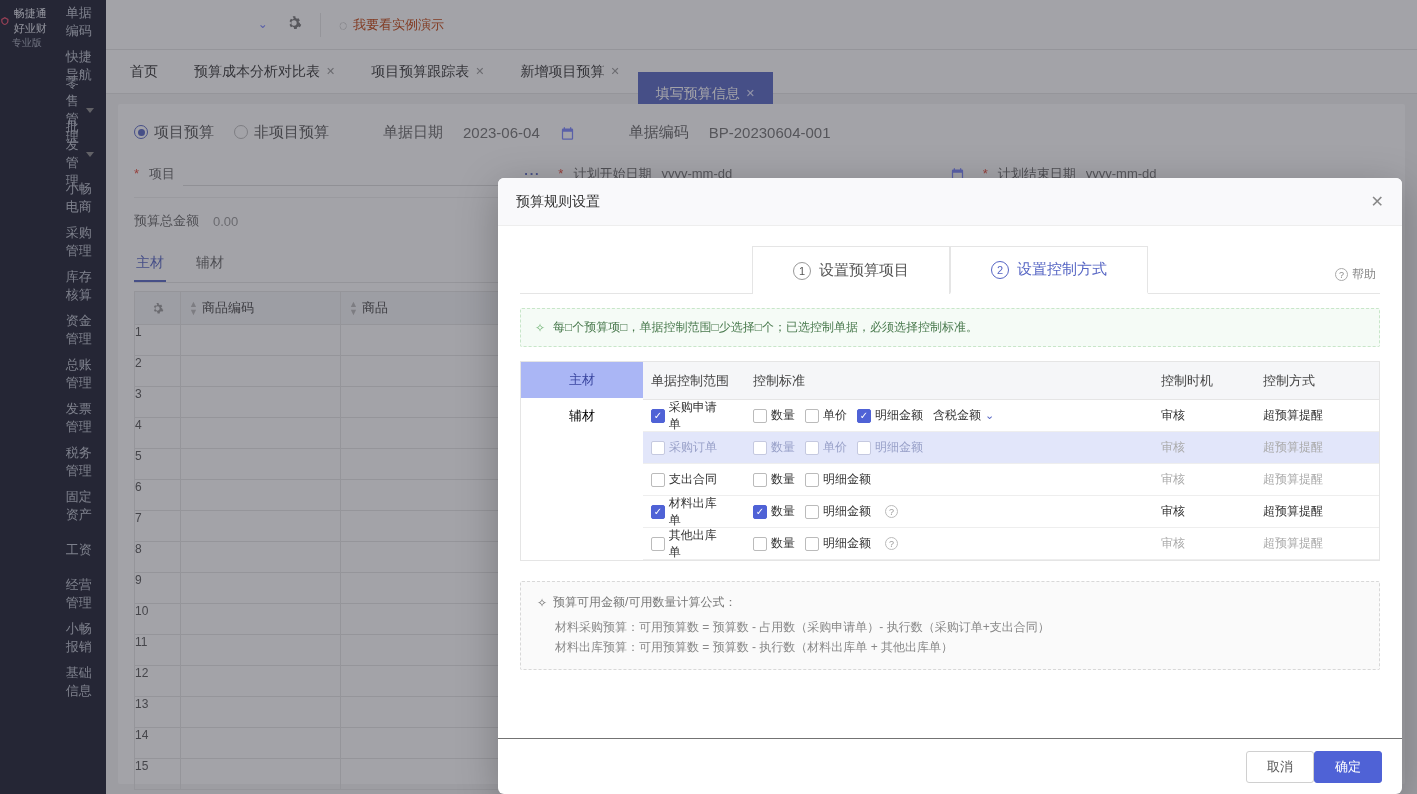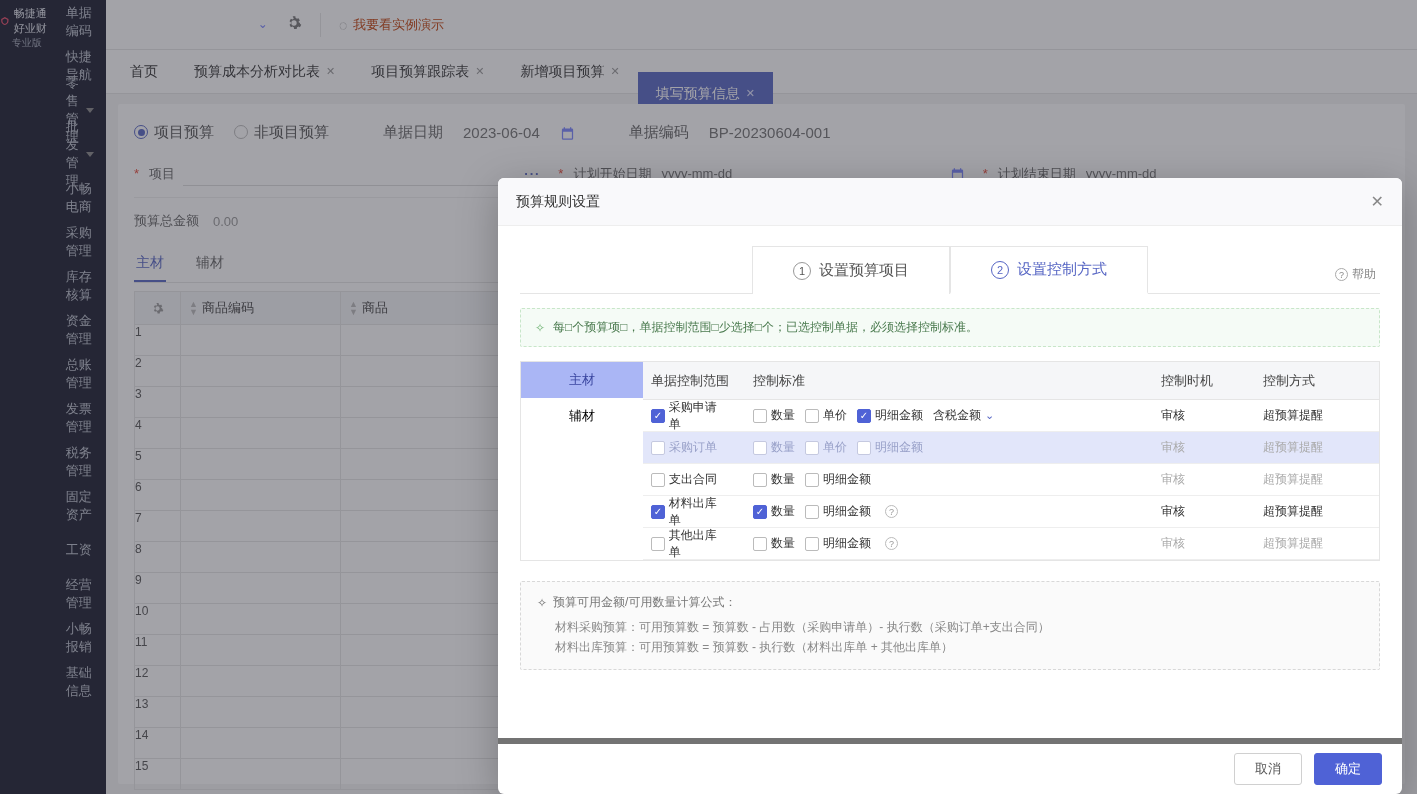--- a/index.html
+++ b/index.html
@@ -110,21 +110,21 @@
 .cb-box { width: 14px; height: 14px; border: 1px solid #bbb; border-radius: 2px; display: inline-flex; align-items: center; justify-content: center; font-size: 10px; color: #fff; background: #fff; }
 .cb.checked .cb-box { background: #4f62d6; border-color: #4f62d6; }
 .cb.checked .cb-box::after { content: "✓"; }
 .drop-caret { color: #5766c4; font-size: 11px; margin-left: 4px; }
 .info-icon { width: 13px; height: 13px; border: 1px solid #bbb; border-radius: 50%; display: inline-flex; align-items: center; justify-content: center; font-size: 9px; color: #999; margin-left: 4px; }
 
 .formula-box { margin-top: 20px; border: 1px dashed #d8d8d8; background: #fafafa; padding: 12px 16px; font-size: 12px; color: #888; border-radius: 2px; }
 .formula-title { color: #777; margin-bottom: 6px; display: flex; align-items: center; gap: 6px; }
 .formula-line { padding-left: 18px; line-height: 20px; }
 
-.modal-foot { height: 56px; display: flex; align-items: center; justify-content: flex-end; gap: 12px; padding: 0 20px; border-top: 6px solid #737373; }
+.modal-foot { height: 56px; display: flex; align-items: center; justify-content: flex-end; gap: 0; padding: 0 20px; border-top: 1px solid #737373; }
 .btn { height: 32px; padding: 0 20px; font-size: 13px; border-radius: 3px; cursor: pointer; border: 1px solid #d0d0d0; background: #fff; color: #555; }
 .btn.primary { background: #4f62d6; border-color: #4f62d6; color: #fff; }
 </style>
 </head>
 <body>
 
 <div class="sidebar">
   <div class="logo-area">
     <div class="logo-line">
       <svg class="logo-icon" viewBox="0 0 24 24">

